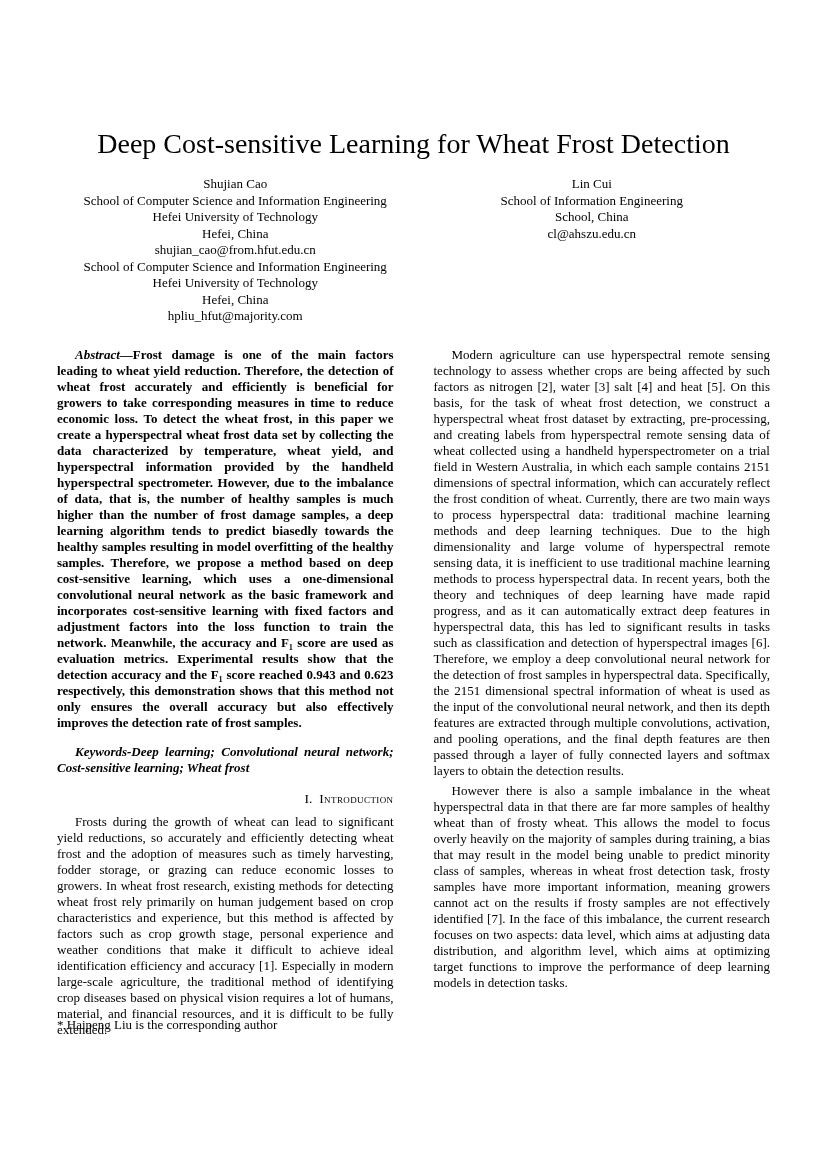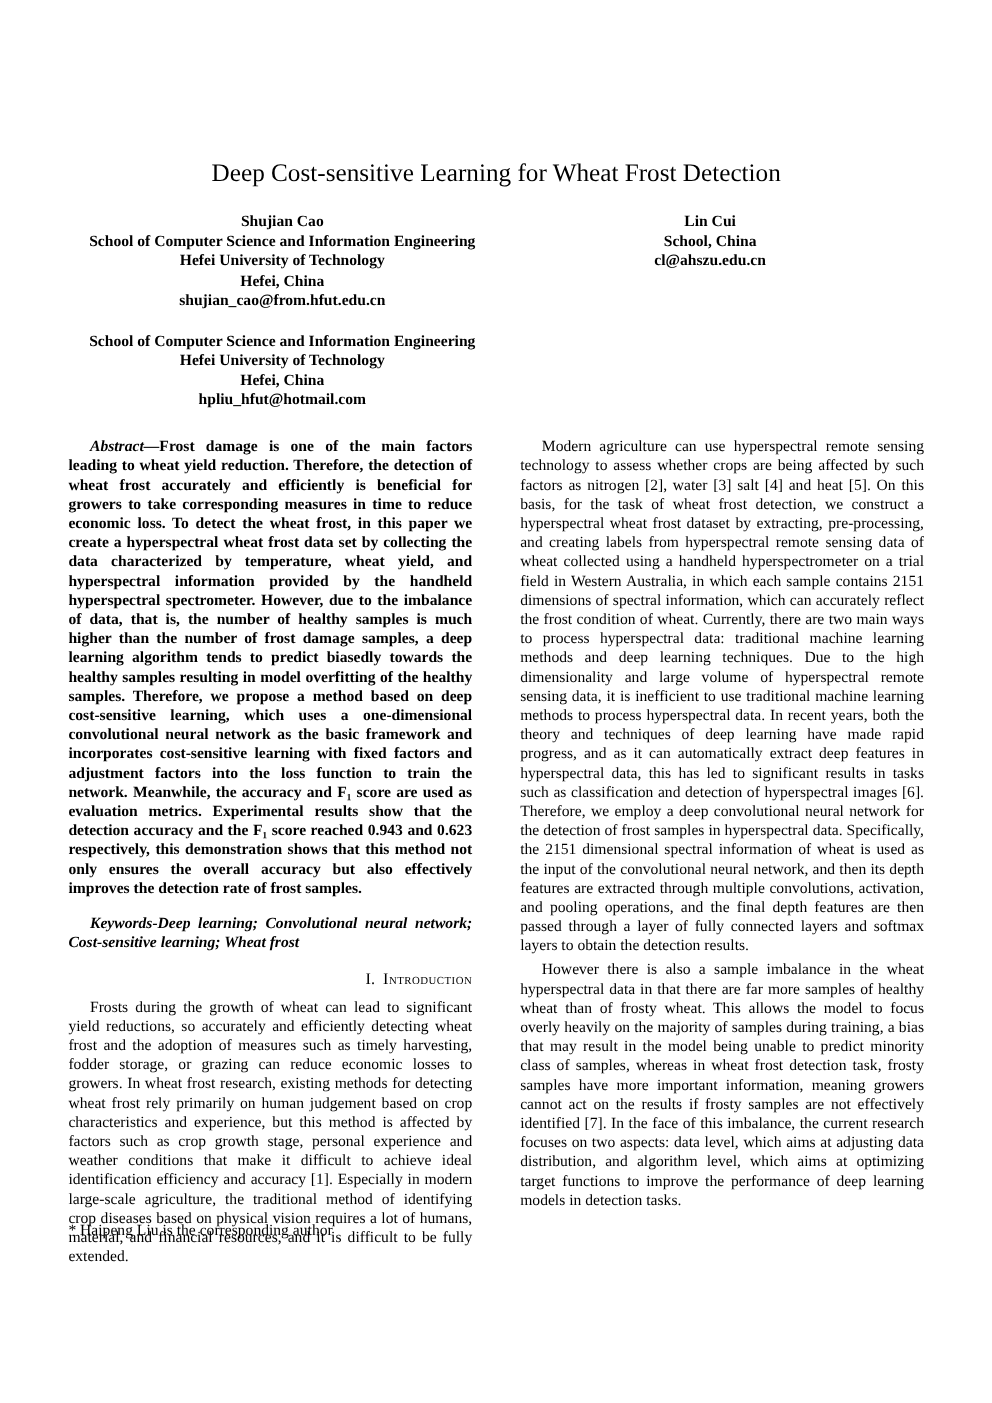--- a/index.html
+++ b/index.html
@@ -13,32 +13,30 @@
   }
   .page {
     position: relative;
     width: 827px;
     height: 1169px;
     padding: 122px 57px 0 57px;
     background: #ffffff;
   }
   .title {
     font-weight: 400;
-    font-size: 21px;
+    font-size: 28px;
     line-height: 44px;
     text-align: center;
     max-width: 660px;
     margin: 0 auto;
   }
   .authors {
     margin-top: 10px;
     display: grid;
     grid-template-columns: 1fr 1fr;
-    row-gap: 17px;
-    font-weight: bold;
   }
   .author {
     text-align: center;
     font-size: 13px;
     line-height: 16.5px;
   }
   .columns {
     display: flex;
     gap: 40px;
     margin-top: 22px;
@@ -101,29 +99,30 @@
     <div class="author">
       <div>Shujian Cao</div>
       <div>School of Computer Science and Information Engineering</div>
       <div>Hefei University of Technology</div>
       <div>Hefei, China</div>
       <div>shujian_cao@from.hfut.edu.cn</div>
     </div>
 
     <div class="author">
       <div>Lin Cui</div>
+      <div>School of Information Engineering</div>
       <div>School, China</div>
       <div>cl@ahszu.edu.cn</div>
     </div>
 
     <div class="author">
       <div>School of Computer Science and Information Engineering</div>
       <div>Hefei University of Technology</div>
       <div>Hefei, China</div>
-      <div>hpliu_hfut@hotmail.com</div>
+      <div>hpliu_hfut@majority.com</div>
     </div>
 
   </div>
 
   <div class="columns">
 
     <div class="col">
       <p class="abstract"><span class="abs-label">Abstract—</span><span>Frost damage is one of the main factors leading to wheat yield reduction. Therefore, the detection of wheat frost accurately and efficiently is beneficial for growers to take corresponding measures in time to reduce economic loss. To detect the wheat frost, in this paper we create a hyperspectral wheat frost data set by collecting the data characterized by temperature, wheat yield, and hyperspectral information provided by the handheld hyperspectral spectrometer. However, due to the imbalance of data, that is, the number of healthy samples is much higher than the number of frost damage samples, a deep learning algorithm tends to predict biasedly towards the healthy samples resulting in model overfitting of the healthy samples. Therefore, we propose a method based on deep cost-sensitive learning, which uses a one-dimensional convolutional neural network as the basic framework and incorporates cost-sensitive learning with fixed factors and adjustment factors into the loss function to train the network. Meanwhile, the accuracy and F₁ score are used as evaluation metrics. Experimental results show that the detection accuracy and the F₁ score reached 0.943 and 0.623 respectively, this demonstration shows that this method not only ensures the overall accuracy but also effectively improves the detection rate of frost samples.</span></p>
 
       <p class="keywords">Keywords-Deep learning; Convolutional neural network; Cost-sensitive learning; Wheat frost</p>

